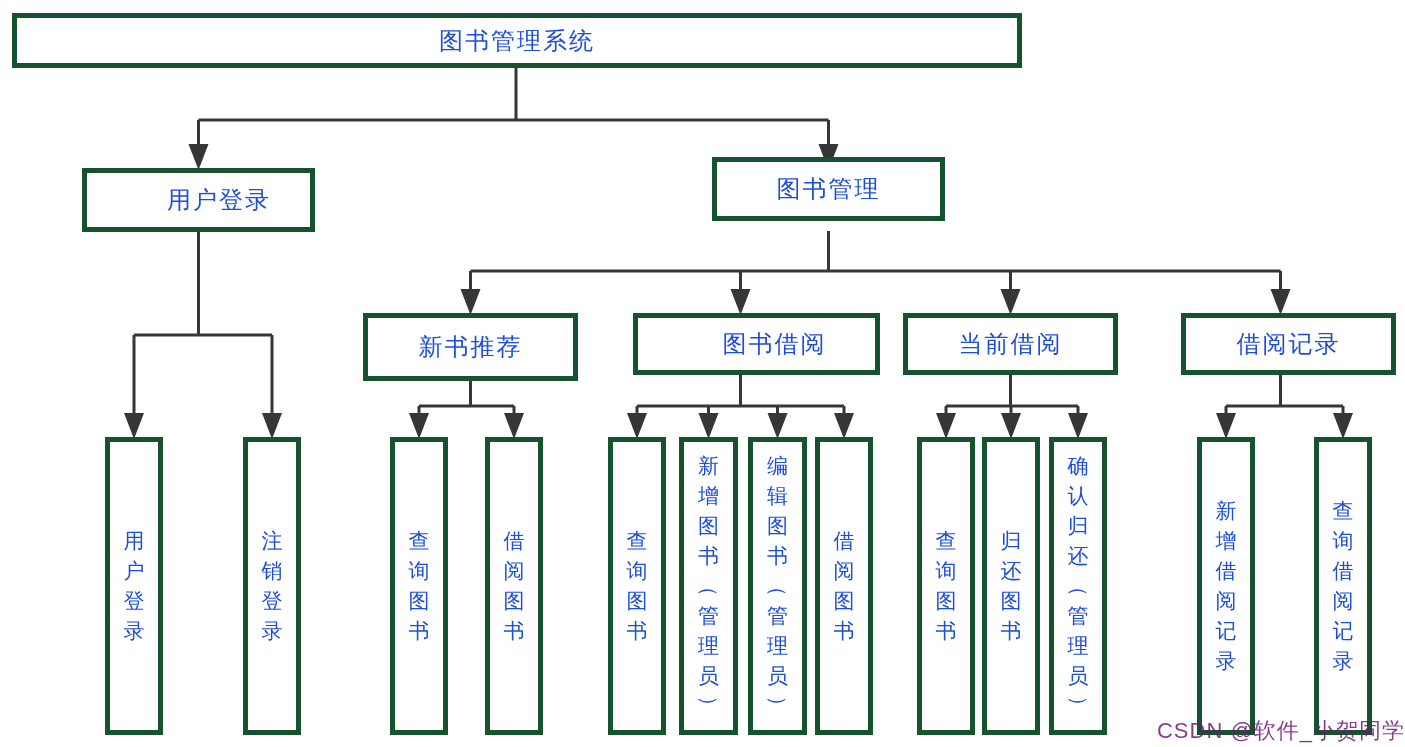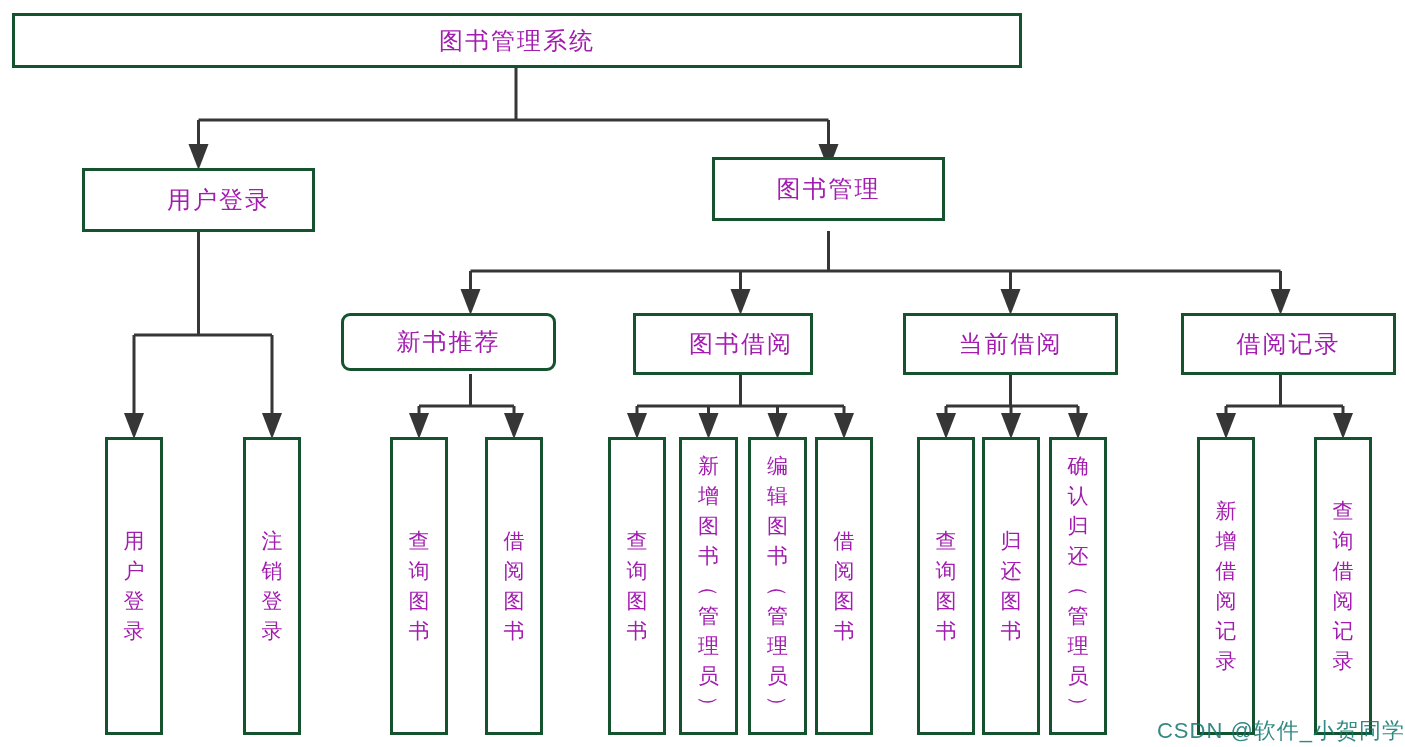--- a/index.html
+++ b/index.html
@@ -12,26 +12,26 @@
     overflow: hidden;
   }
   svg.connectors {
     position: absolute;
     left: 0; top: 0;
     z-index: 1;
   }
   .node {
     position: absolute;
     box-sizing: border-box;
-    border: 3px solid #14532d;
+    border: 5px solid #14532d;
     background: #ffffff;
     display: flex;
     align-items: center;
     justify-content: center;
-    color: #a21caf;
+    color: #1d4ed8;
     z-index: 2;
   }
   .node.horizontal {
     font-size: 24px;
     letter-spacing: 2px;
     white-space: nowrap;
   }
   .node.vertical {
     flex-direction: column;
     font-size: 21px;
@@ -91,22 +91,22 @@
         <span class="ch">户</span>
         <span class="ch">登</span>
         <span class="ch">录</span>
       </div>
       <div class="node vertical" style="left: 243px; top: 437px; width: 58px; height: 298px;">
         <span class="ch">注</span>
         <span class="ch">销</span>
         <span class="ch">登</span>
         <span class="ch">录</span>
       </div>
-      <div class="node horizontal" style="left: 341px; top: 313px; width: 215px; height: 58px; border-radius: 9px;">新书推荐</div>
-      <div class="node horizontal" style="left: 633px; top: 313px; width: 180px; height: 62px; padding-left: 36px;">图书借阅</div>
+      <div class="node horizontal" style="left: 363px; top: 313px; width: 215px; height: 68px;">新书推荐</div>
+      <div class="node horizontal" style="left: 633px; top: 313px; width: 247px; height: 62px; padding-left: 36px;">图书借阅</div>
       <div class="node horizontal" style="left: 903px; top: 313px; width: 215px; height: 62px;">当前借阅</div>
       <div class="node horizontal" style="left: 1173px; top: 313px; width: 215px; height: 62px; margin-left: 8px;">借阅记录</div>
       <div class="node vertical" style="left: 390px; top: 437px; width: 58px; height: 298px;">
         <span class="ch">查</span>
         <span class="ch">询</span>
         <span class="ch">图</span>
         <span class="ch">书</span>
       </div>
       <div class="node vertical" style="left: 485px; top: 437px; width: 58px; height: 298px;">
         <span class="ch">借</span>
@@ -181,14 +181,14 @@
       </div>
       <div class="node vertical" style="left: 1314px; top: 437px; width: 58px; height: 298px;">
         <span class="ch">查</span>
         <span class="ch">询</span>
         <span class="ch">借</span>
         <span class="ch">阅</span>
         <span class="ch">记</span>
         <span class="ch">录</span>
       </div>
     </div>
-  <div class="watermark" style="color: #0f766e;">CSDN @软件_小贺同学</div>
+  <div class="watermark" style="color: #701a75;">CSDN @软件_小贺同学</div>
 </div>
 
 </body></html>

